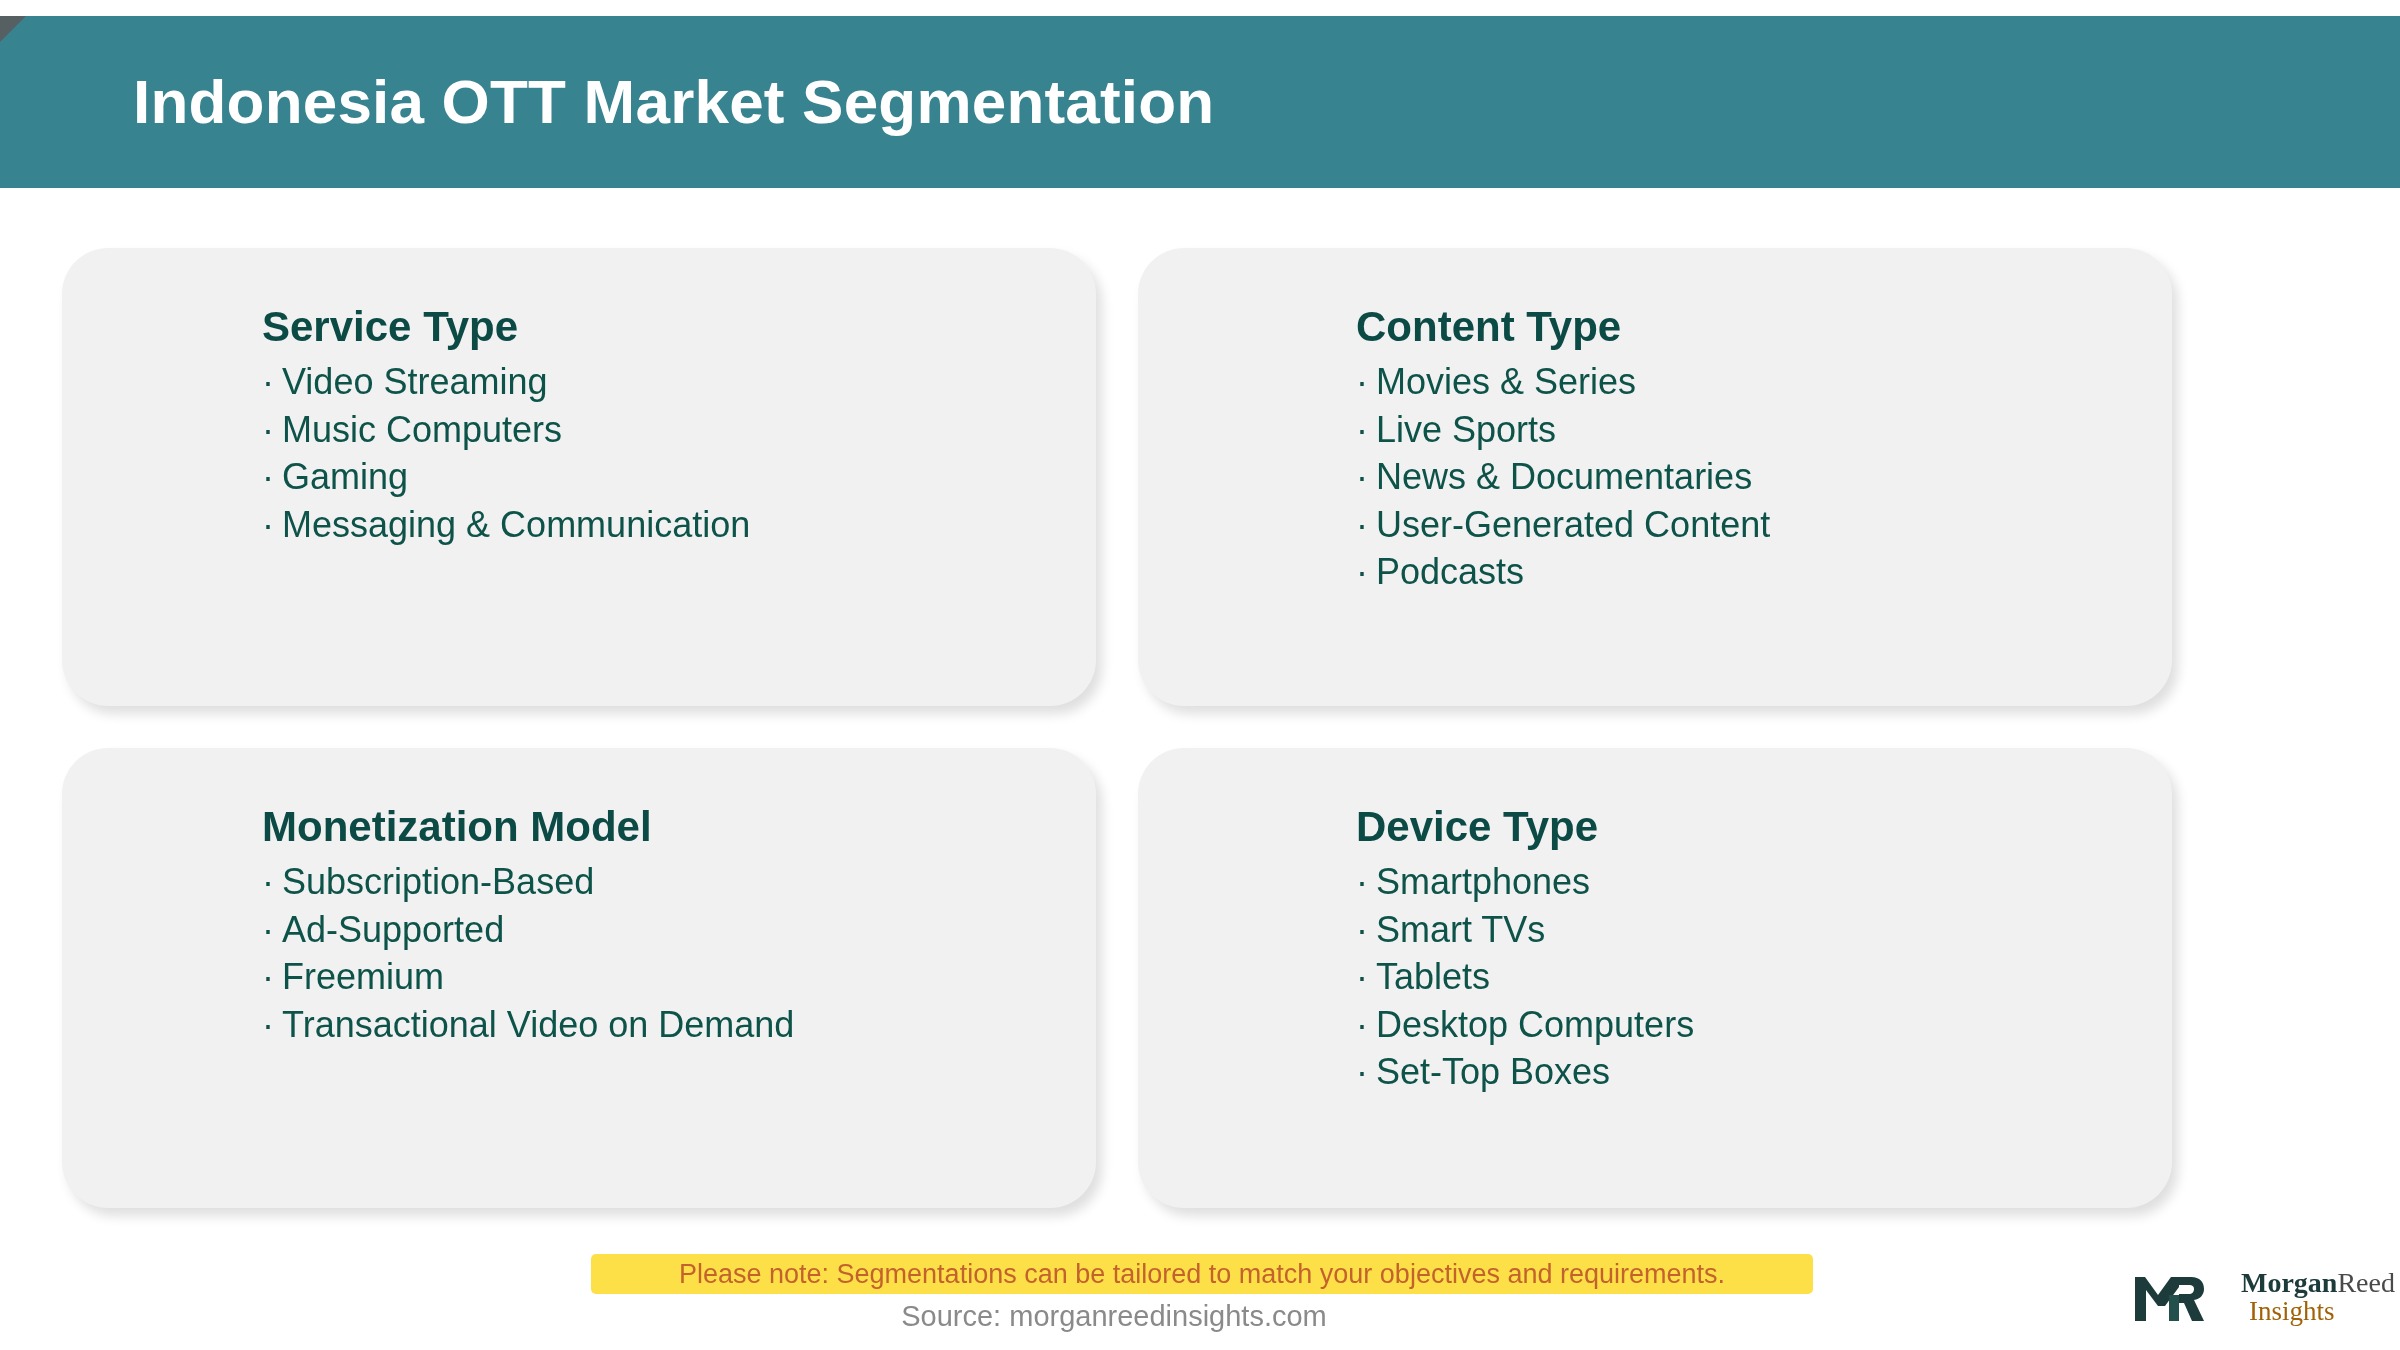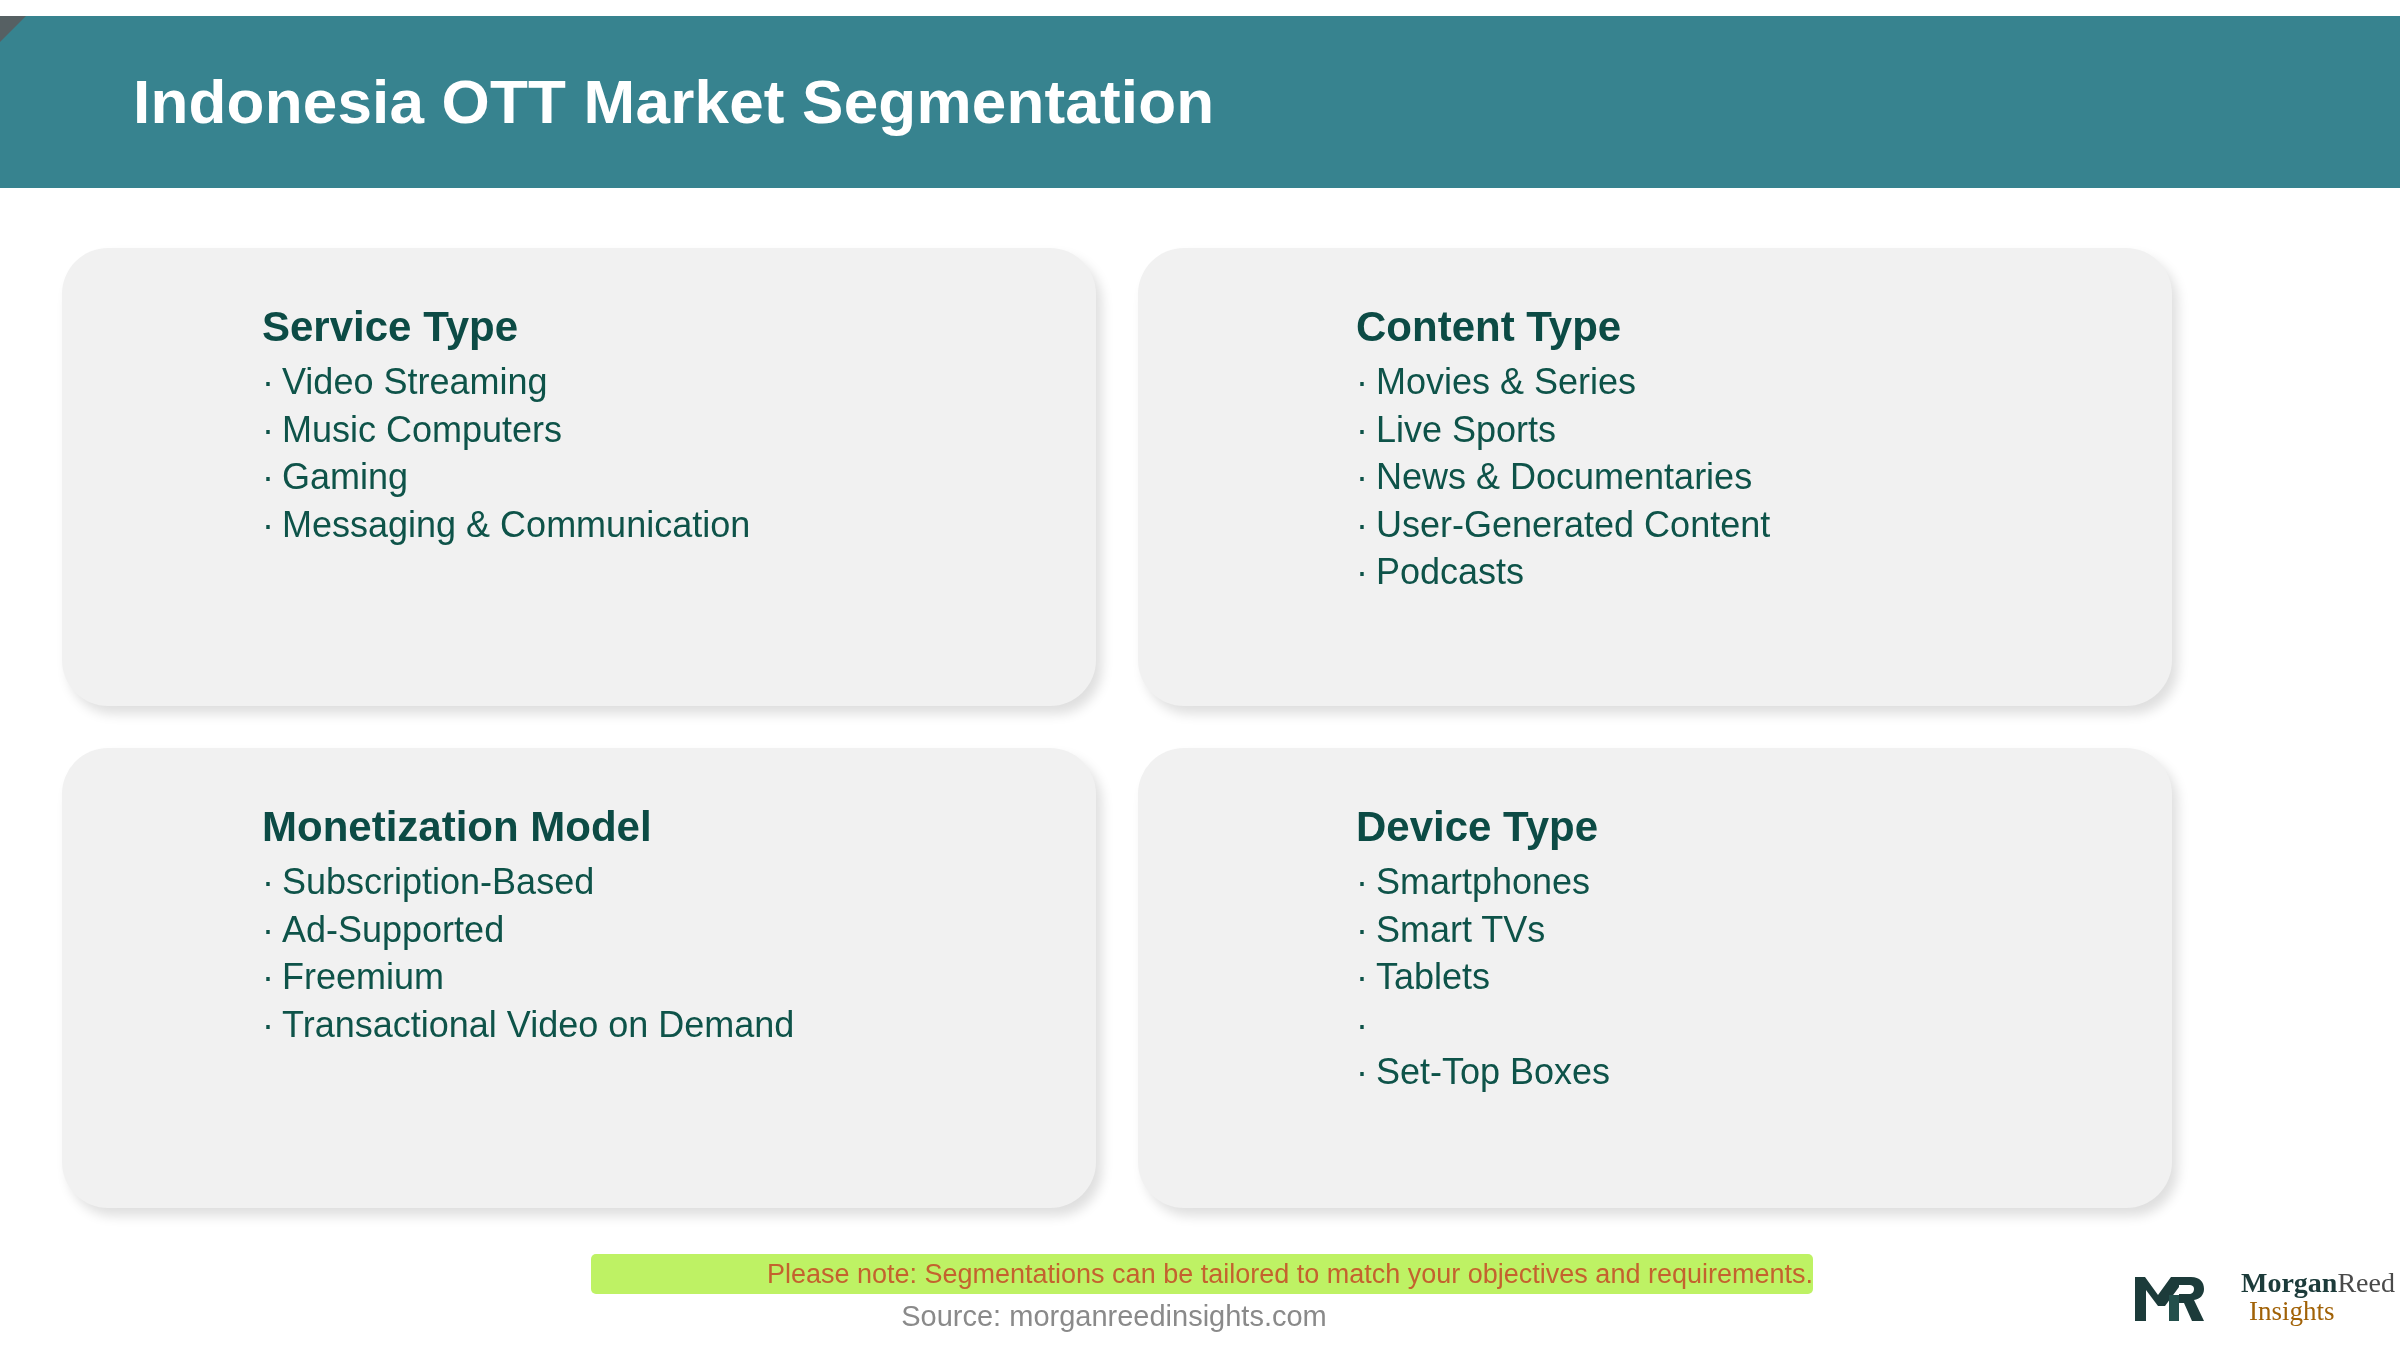--- a/index.html
+++ b/index.html
@@ -100,25 +100,25 @@
     flex: 0 0 auto;
   }
 
   
   .note-box {
     position: absolute;
     left: 591px;
     top: 1254px;
     width: 1222px;
     height: 40px;
-    background: #bef264;
+    background: #fde047;
     border-radius: 5px;
     display: flex;
     align-items: center;
-    justify-content: flex-end;
+    justify-content: center;
   }
   .note-text {
     color: #c4622e;
     font-size: 27px;
     line-height: 1;
     white-space: nowrap;
   }
   .source-text {
     position: absolute;
     left: 0;
@@ -262,20 +262,21 @@
       <li>
           <span class="bullet">·</span>
           <span>Smart TVs</span>
         </li>
       <li>
           <span class="bullet">·</span>
           <span>Tablets</span>
         </li>
       <li>
           <span class="bullet">·</span>
+          <span>Desktop Computers</span>
         </li>
       <li>
           <span class="bullet">·</span>
           <span>Set-Top Boxes</span>
         </li>
     </ul>
   </div>
 
 </div>
 

